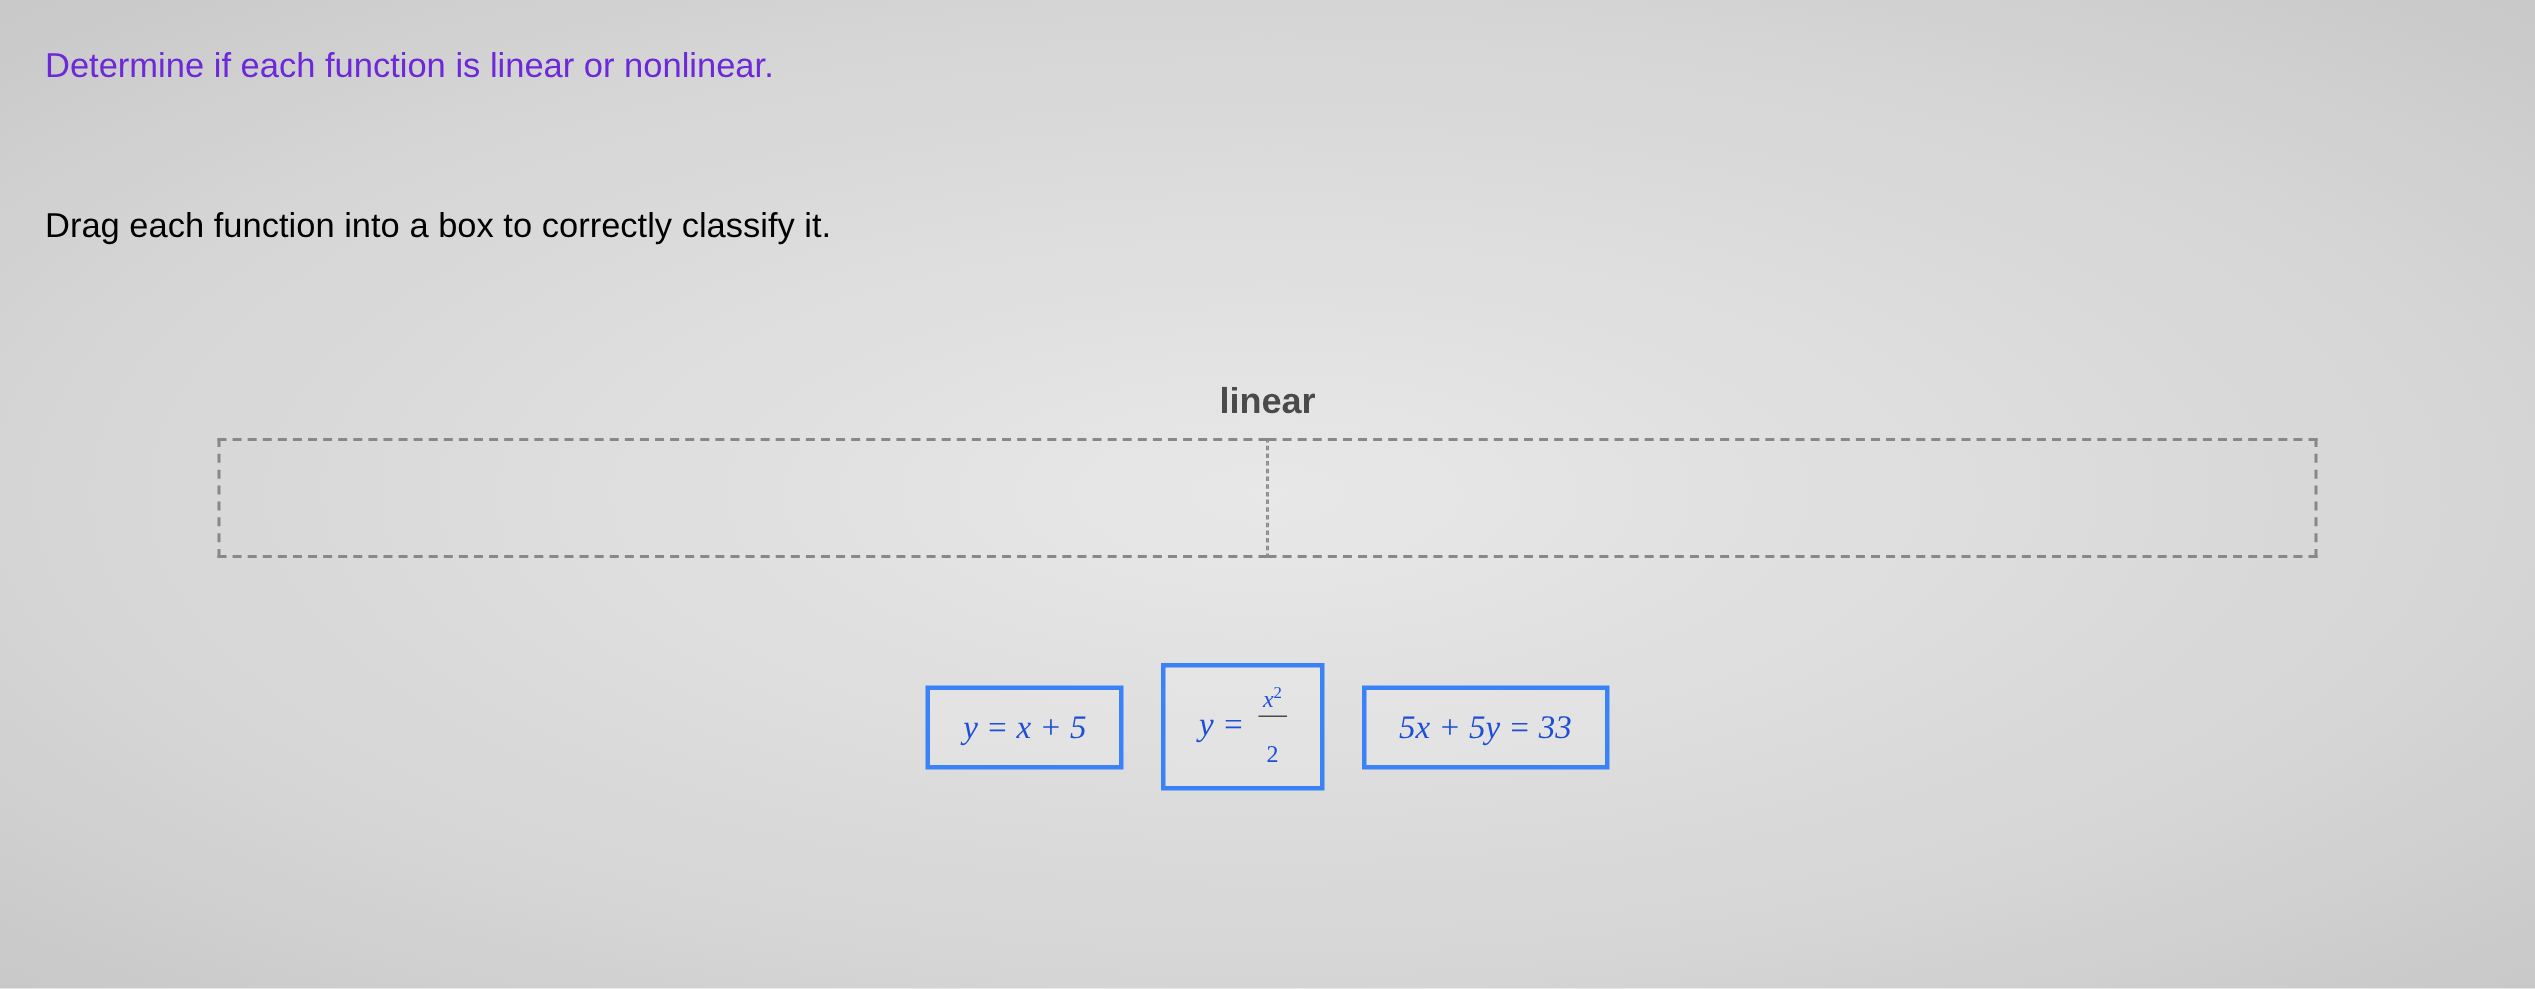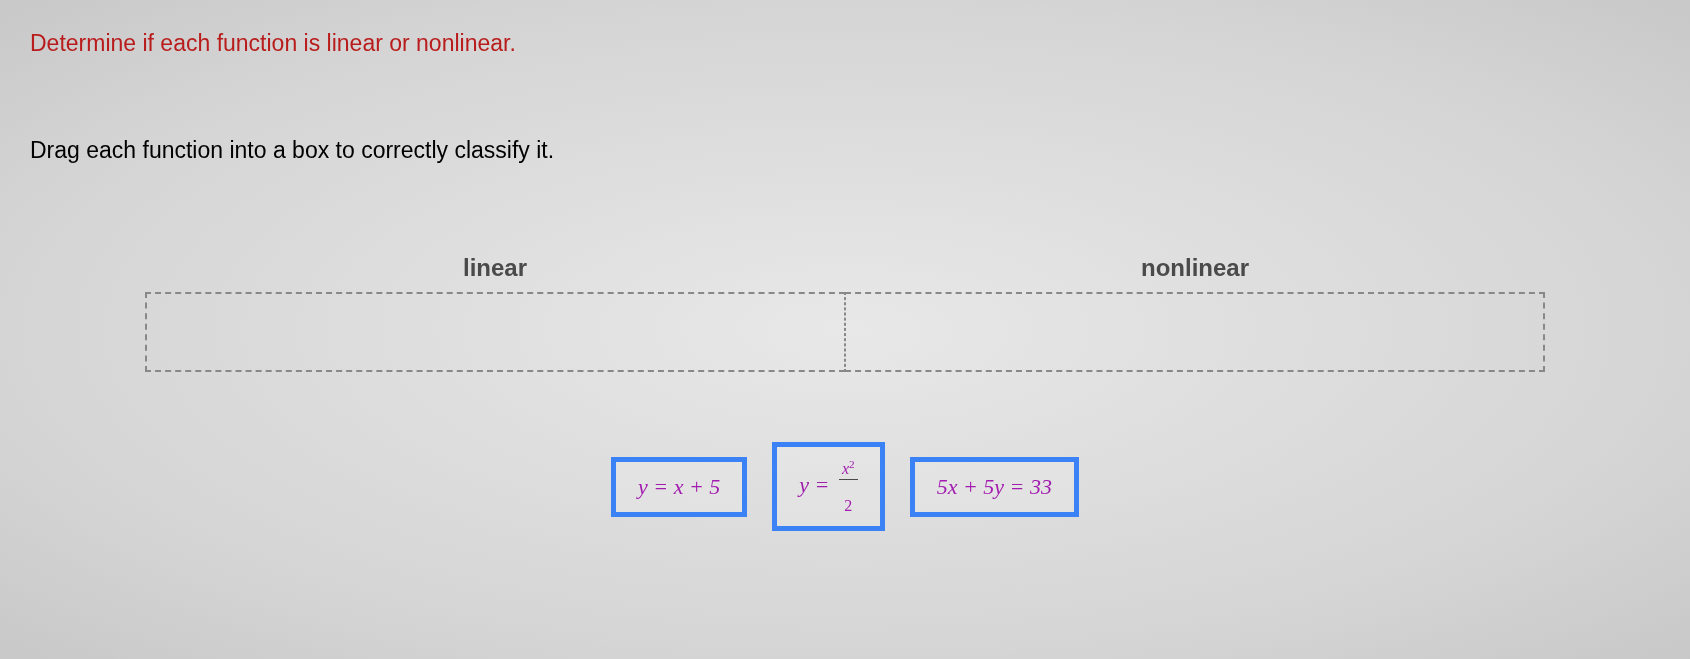--- a/index.html
+++ b/index.html
@@ -11,21 +11,21 @@
       width: 1690px;
       height: 659px;
       background: radial-gradient(ellipse at center, #e8e8e8 0%, #d5d5d5 70%, #c8c8c8 100%);
       font-family: Arial, Helvetica, sans-serif;
       color: #3a3a3a;
       padding: 20px 30px;
       position: relative;
     }
     .instruction-1 {
       font-size: 23px;
-      color: #b91c1c;
+      color: #6d28d9;
       margin-bottom: 80px;
       margin-top: 10px;
     }
     .instruction-2 {
       font-size: 23px;
       color: #000000;
       margin-bottom: 90px;
     }
     .headers-row {
       display: flex;
@@ -56,25 +56,25 @@
     .dropzone:last-child {
       border-left: 1px dashed #888;
     }
     .tiles-row {
       display: flex;
       justify-content: center;
       gap: 25px;
       align-items: center;
     }
     .tile {
-      border: 5px solid #3b82f6;
+      border: 3px solid #3b82f6;
       background: rgba(255,255,255,0.15);
       padding: 12px 22px;
       font-size: 22px;
-      color: #a21caf;
+      color: #1d4ed8;
       cursor: move;
       display: flex;
       align-items: center;
       justify-content: center;
       font-family: 'Times New Roman', serif;
       font-style: italic;
       min-height: 50px;
     }
     .tile .upright {
       font-style: normal;
@@ -103,21 +103,20 @@
     }
   </style>
 </head>
 <body>
 
 <div class="instruction-1">Determine if each function is linear or nonlinear.</div>
 <div class="instruction-2">Drag each function into a box to correctly classify it.</div>
 
 <div class="headers-row">
   <div class="header-cell">linear</div>
-  <div class="header-cell">nonlinear</div>
 </div>
 
 <div class="dropzones-row">
   <div class="dropzone"></div>
   <div class="dropzone"></div>
 </div>
 
 <div class="tiles-row">
 
   <div class="tile">

